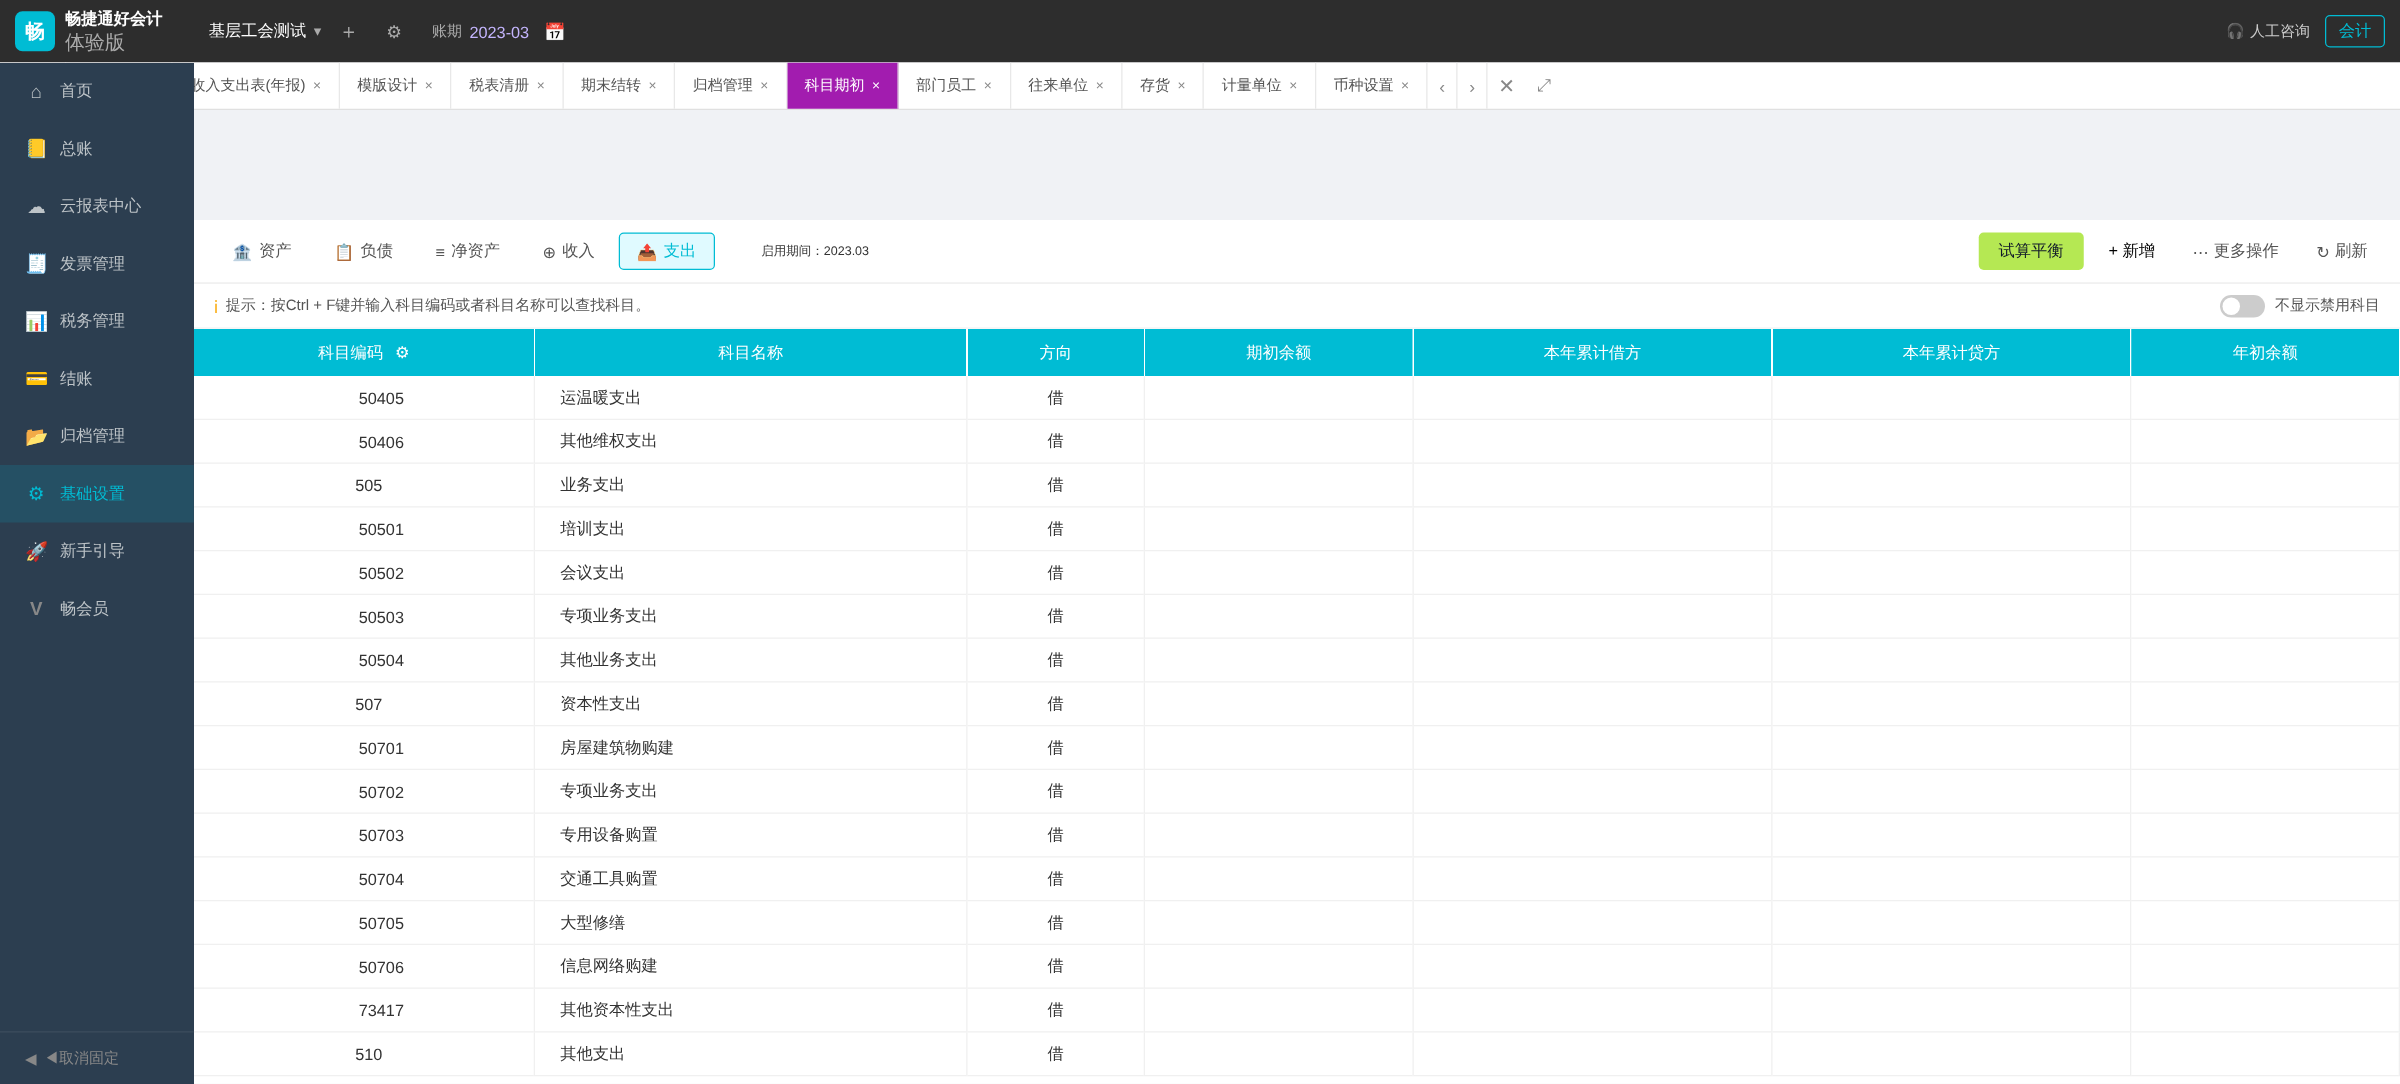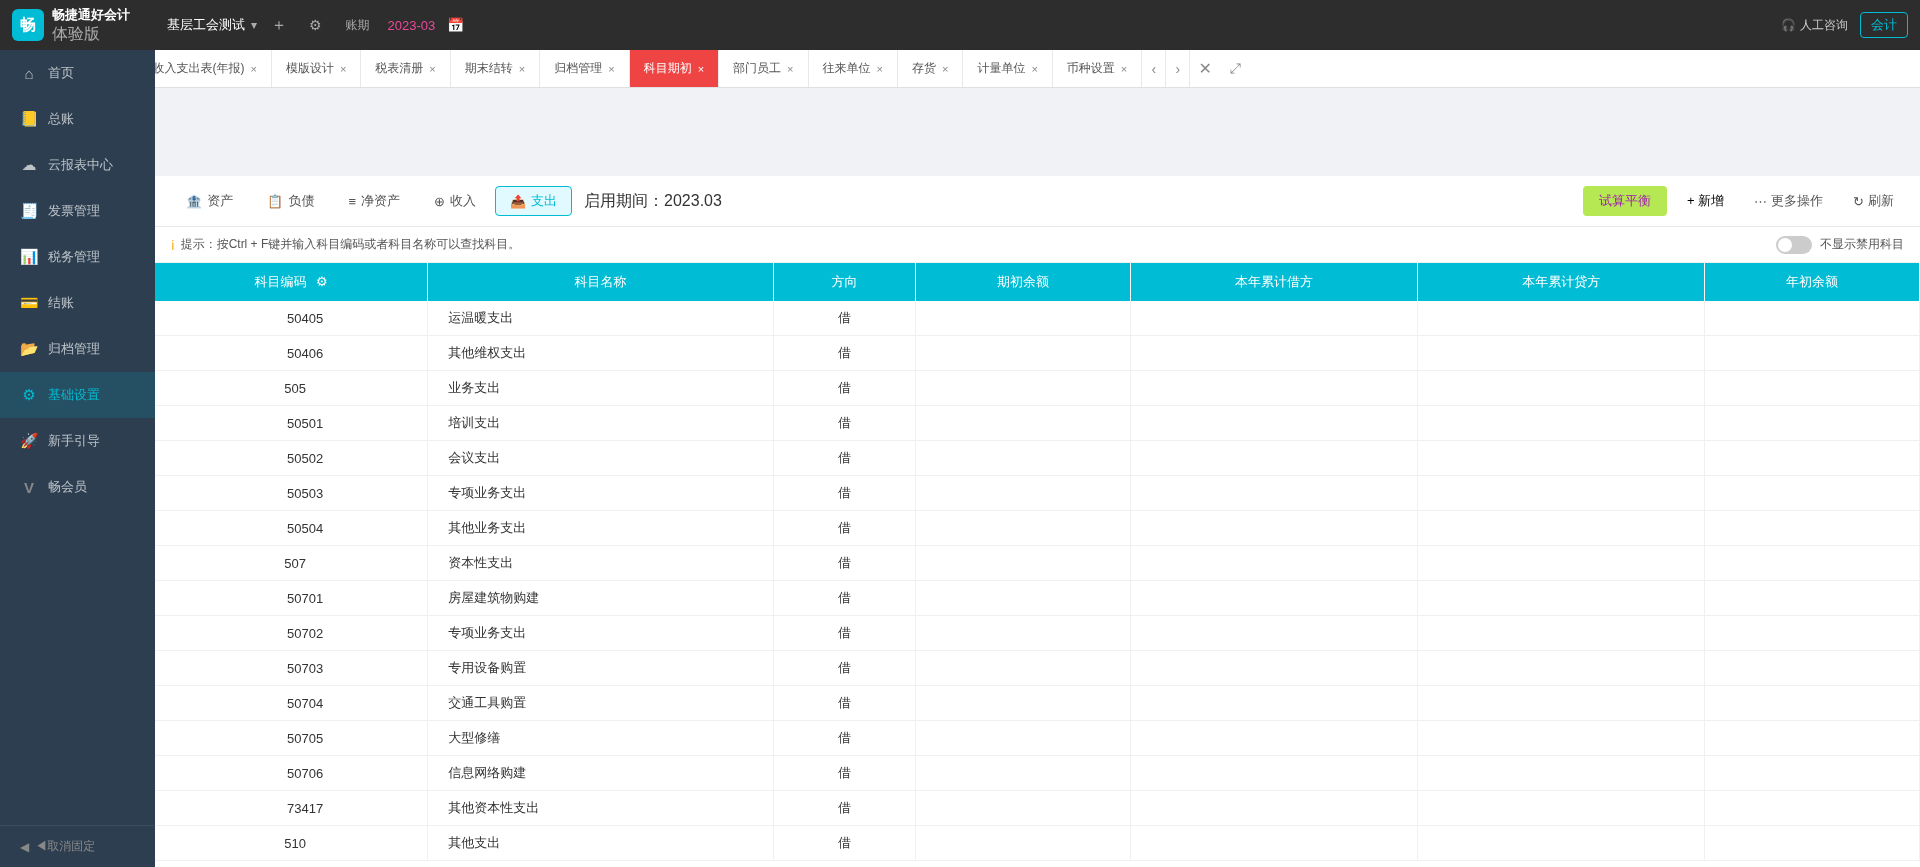--- a/index.html
+++ b/index.html
@@ -14,41 +14,41 @@
     .logo-icon { width: 32px; height: 32px; background: #00bcd4; border-radius: 6px; display: flex; align-items: center; justify-content: center; color: #fff; font-size: 16px; font-weight: bold; }
     .logo-text { display: flex; flex-direction: column; }
     .logo-name { font-size: 13px; color: #fff; font-weight: bold; }
     .logo-sub { font-size: 16px; color: #aaa; }
     .company-area { display: flex; align-items: center; gap: 6px; flex: 1; }
     .company-name { color: #fff; font-size: 13px; }
     .company-arrow { color: #aaa; font-size: 12px; }
     .add-btn { color: #aaa; font-size: 16px; margin: 0 8px; cursor: pointer; }
     .setting-btn { color: #aaa; font-size: 14px; margin: 0 8px; cursor: pointer; }
     .period-label { color: #aaa; font-size: 12px; margin-left: 10px; }
-    .period-value { color: #ec4899; font-size: 13px; margin-left: 12px; }
+    .period-value { color: #c4b5fd; font-size: 13px; margin-left: 0; }
     .calendar-icon { color: #00bcd4; margin-left: 6px; font-size: 14px; }
     .top-right { display: flex; align-items: center; gap: 12px; margin-left: auto; }
     .help-btn { display: flex; align-items: center; gap: 4px; color: #ccc; font-size: 12px; cursor: pointer; }
     .account-btn { border: 1.5px solid #00bcd4; color: #00bcd4; padding: 3px 10px; border-radius: 4px; font-size: 13px; cursor: pointer; }
 
     
     .tab-bar {
       display: flex; align-items: center; height: 38px;
       background: #fff; border-bottom: 1px solid #e0e0e0;
       padding: 0 0 0 0; overflow: hidden;
     }
     .tab-item {
       display: flex; align-items: center; height: 38px;
       padding: 0 14px; font-size: 12px; color: #555;
       border-right: 1px solid #e8e8e8; cursor: pointer;
       white-space: nowrap; position: relative;
       flex-shrink: 0;
     }
     .tab-item.active {
-      background: #ef4444; color: #fff;
+      background: #a21caf; color: #fff;
     }
     .tab-close { margin-left: 6px; font-size: 11px; color: #888; cursor: pointer; }
     .tab-item.active .tab-close { color: #fff; }
     .tab-nav-btn { display: flex; align-items: center; justify-content: center; width: 24px; height: 38px; font-size: 14px; color: #888; cursor: pointer; border-right: 1px solid #e8e8e8; flex-shrink: 0; }
     .tab-close-all { display: flex; align-items: center; justify-content: center; width: 30px; height: 38px; font-size: 16px; color: #888; cursor: pointer; flex-shrink: 0; }
     .tab-expand-btn { display: flex; align-items: center; justify-content: center; width: 30px; height: 38px; font-size: 14px; color: #888; cursor: pointer; flex-shrink: 0; }
 
     
     .sidebar {
       position: fixed; left: 0; top: 50px; bottom: 0;
@@ -78,24 +78,24 @@
       background: #fff; padding: 10px 16px; border-bottom: 1px solid #e8e8e8;
     }
     .filter-tab {
       display: flex; align-items: center; gap: 5px;
       padding: 5px 14px; border-radius: 4px; font-size: 13px;
       color: #555; cursor: pointer; border: 1px solid transparent;
       margin-right: 4px;
     }
     .filter-tab.active { background: #e6f7ff; color: #1890ff; border-color: #1890ff; }
     .filter-tab.active.zhi { background: #e0faff; color: #00bcd4; border-color: #00bcd4; }
-    .filter-period { margin-left: 8px; font-size: 16px; color: #888; }
+    .filter-period { margin-left: 33px; font-size: 10px; color: #888; }
     .filter-period span { color: #333; font-weight: 500; }
     .toolbar-right { margin-left: auto; display: flex; align-items: center; gap: 10px; }
-    .btn-calc { background: #b5e853; color: #a21caf; border: none; padding: 6px 16px; border-radius: 4px; font-size: 13px; cursor: pointer; font-weight: 500; }
+    .btn-calc { background: #b5e853; color: #0f172a; border: none; padding: 6px 16px; border-radius: 4px; font-size: 13px; cursor: pointer; font-weight: 500; }
     .btn-add { display: flex; align-items: center; gap: 4px; background: none; border: none; color: #000000; font-size: 13px; cursor: pointer; padding: 6px 10px; }
     .btn-more { display: flex; align-items: center; gap: 4px; background: none; border: none; color: #555; font-size: 13px; cursor: pointer; padding: 6px 10px; }
     .btn-refresh { display: flex; align-items: center; gap: 4px; background: none; border: none; color: #555; font-size: 13px; cursor: pointer; padding: 6px 10px; }
 
     
     .hint-bar {
       background: #fff; padding: 8px 16px; display: flex; align-items: center; gap: 6px;
       font-size: 12px; color: #555; border-bottom: 1px solid #f0f0f0;
     }
     .hint-icon { color: #faad14; font-size: 14px; }

